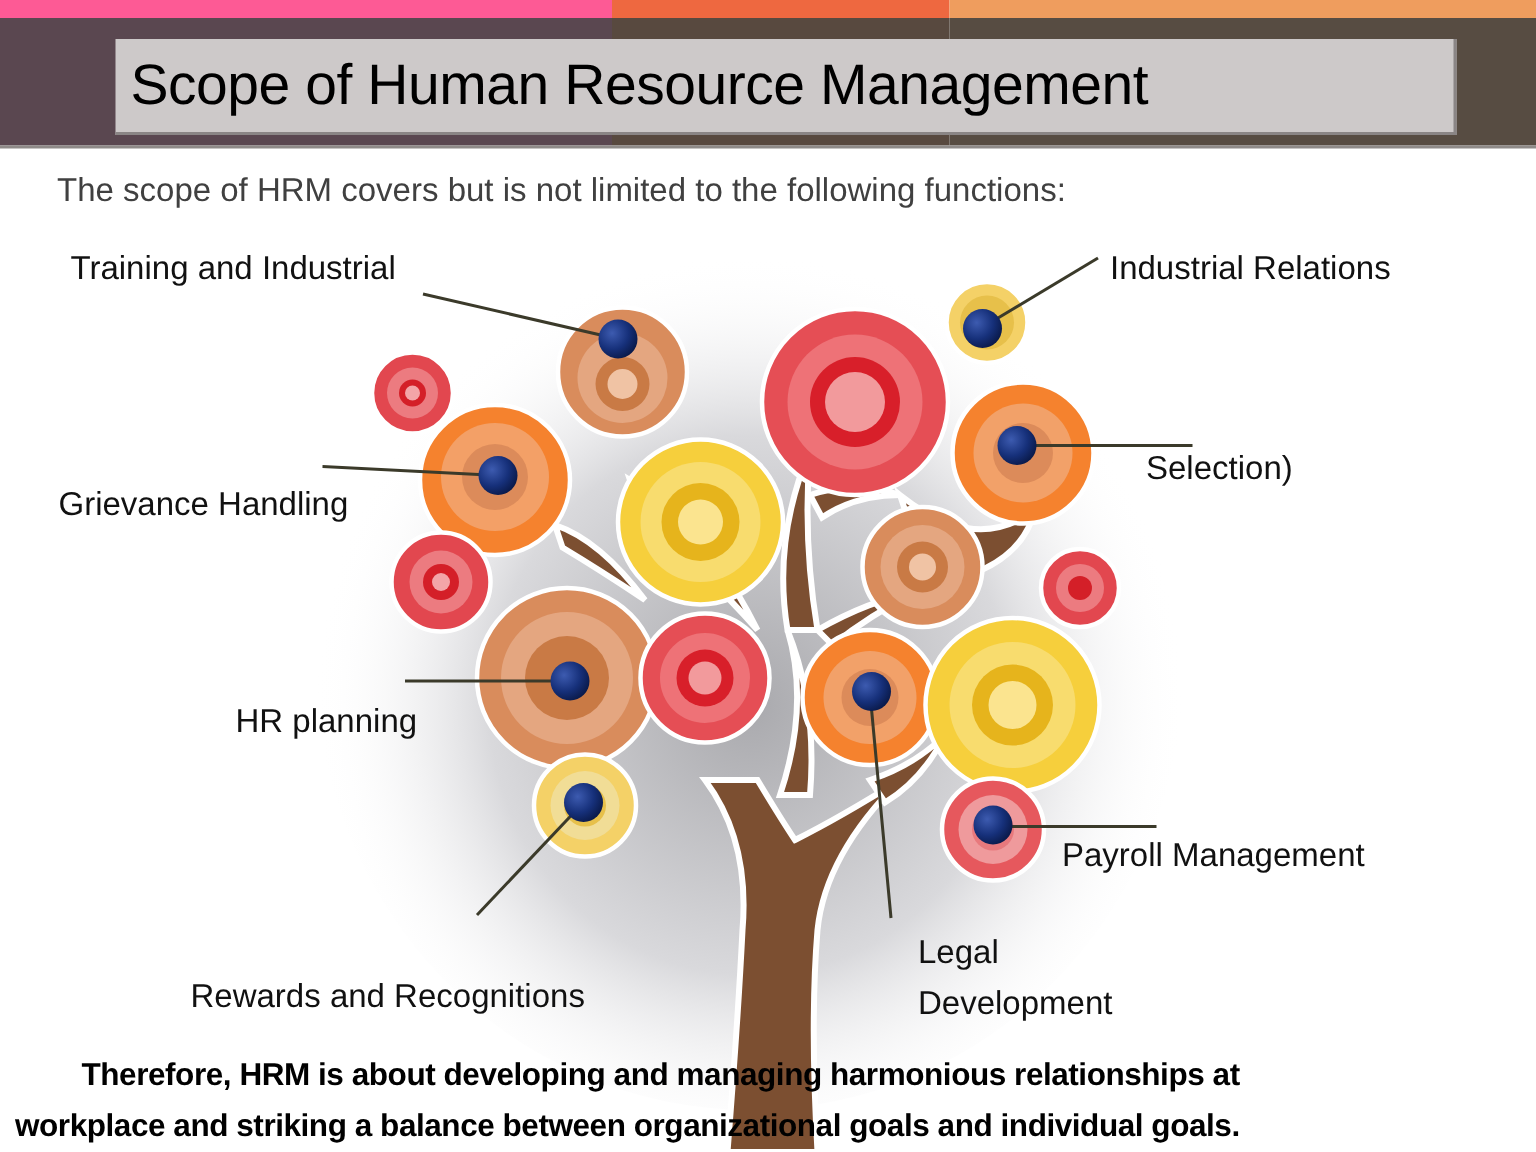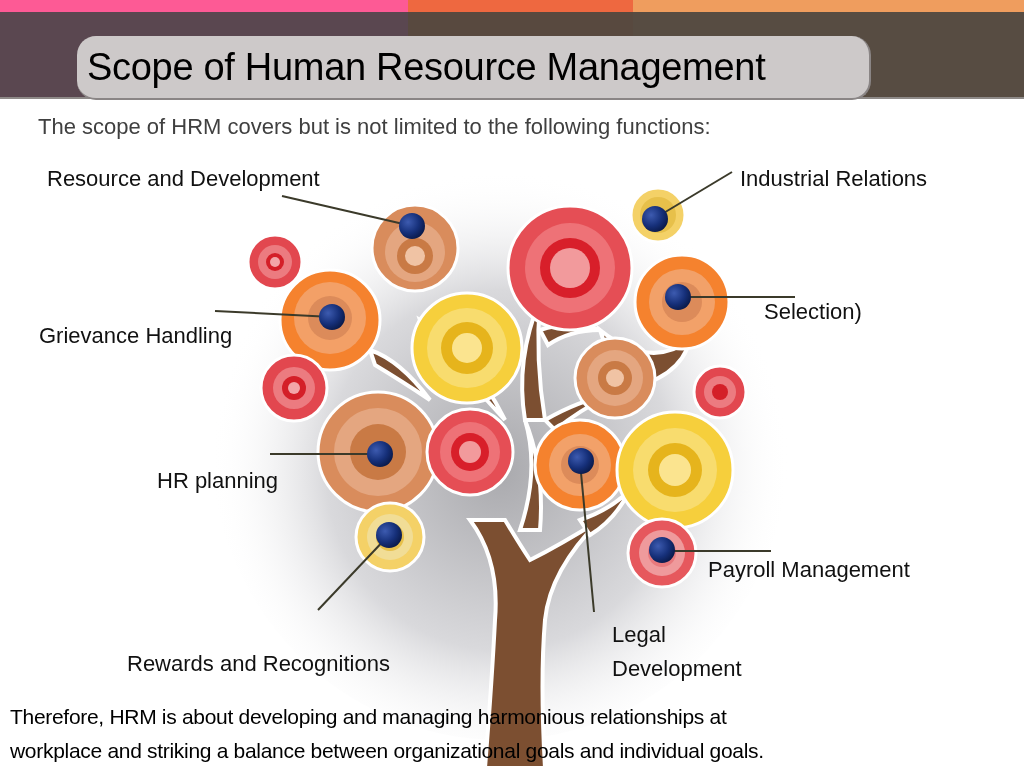--- a/index.html
+++ b/index.html
@@ -8,36 +8,35 @@
     background: #ffffff;
     font-family: "Liberation Sans", "DejaVu Sans", sans-serif;
     color: #111;
   }
   .topbar { position: absolute; left: 0; top: 0; width: 1024px; height: 12px; }
   .topbar .seg { position: absolute; top: 0; height: 12px; }
   .header-band { position: absolute; left: 0; top: 12px; width: 1024px; height: 85px; }
   .header-band .hb { position: absolute; top: 0; height: 85px; }
   .header-line { position: absolute; left: 0; top: 97px; width: 1024px; height: 2px; background: #8e8a88; }
   .title-box {
-    position: absolute; left: 77px; top: 36px; width: 794px; height: 64px;
+    position: absolute; left: 77px; top: 26px; width: 894px; height: 64px;
     background: #cdc9c9; border-bottom: 2px solid #8a8585; border-right: 2px solid #8a8585;
     box-sizing: border-box;
-    border-radius: 19px;
   }
   .title-text {
     position: absolute; left: 10px; top: 10px; font-size: 38px; color: #000;
     letter-spacing: -0.3px; white-space: nowrap;
   }
   .intro {
     position: absolute; left: 38px; top: 114px; font-size: 22px; white-space: nowrap; color: #404040;
   }
   .label { position: absolute; font-size: 22px; white-space: nowrap; color: #111; line-height: 34px; }
   .conclusion {
-    position: absolute; left: 10px; top: 700px; font-size: 21px; font-weight: normal;
-    line-height: 34px; color: #000; white-space: nowrap; letter-spacing: -0.3px;
+    position: absolute; left: 10px; top: 700px; font-size: 21px; font-weight: bold;
+    line-height: 34px; color: #000; white-space: nowrap; letter-spacing: -0.3px; text-align: right;
   }
   svg.tree { position: absolute; left: 0; top: 0; }
 </style>
 </head>
 <body>
 
 <div class="topbar">
   <div class="seg" style="left:0;width:408px;background:#fd5a95;"></div>
   <div class="seg" style="left:408px;width:225px;background:#ee6840;"></div>
   <div class="seg" style="left:633px;width:391px;background:#ef9d5e;"></div>
@@ -206,21 +205,21 @@
     <circle cx="655" cy="219" r="13" fill="url(#bead)"></circle>
     <circle cx="332" cy="317" r="13" fill="url(#bead)"></circle>
     <circle cx="678" cy="297" r="13" fill="url(#bead)"></circle>
     <circle cx="380" cy="454" r="13" fill="url(#bead)"></circle>
     <circle cx="581" cy="461" r="13" fill="url(#bead)"></circle>
     <circle cx="389" cy="535" r="13" fill="url(#bead)"></circle>
     <circle cx="662" cy="550" r="13" fill="url(#bead)"></circle>
   </g>
 </svg>
 
-<div class="label" style="left:47px;top:162px;">Resource and Development</div>
+<div class="label" style="left:47px;top:162px;">Training and Industrial</div>
 <div class="label" style="left:740px;top:162px;">Industrial Relations</div>
 <div class="label" style="left:39px;top:319px;">Grievance Handling</div>
 <div class="label" style="left:764px;top:295px;">
   <div>Selection)</div>
 </div>
 <div class="label" style="left:157px;top:464px;">HR planning</div>
 <div class="label" style="left:708px;top:553px;">Payroll Management</div>
 <div class="label" style="left:127px;top:618px;margin-top:29px;">Rewards and Recognitions</div>
 <div class="label" style="left:564px;top:618px;margin-left:48px;">
   <div>Legal</div>

